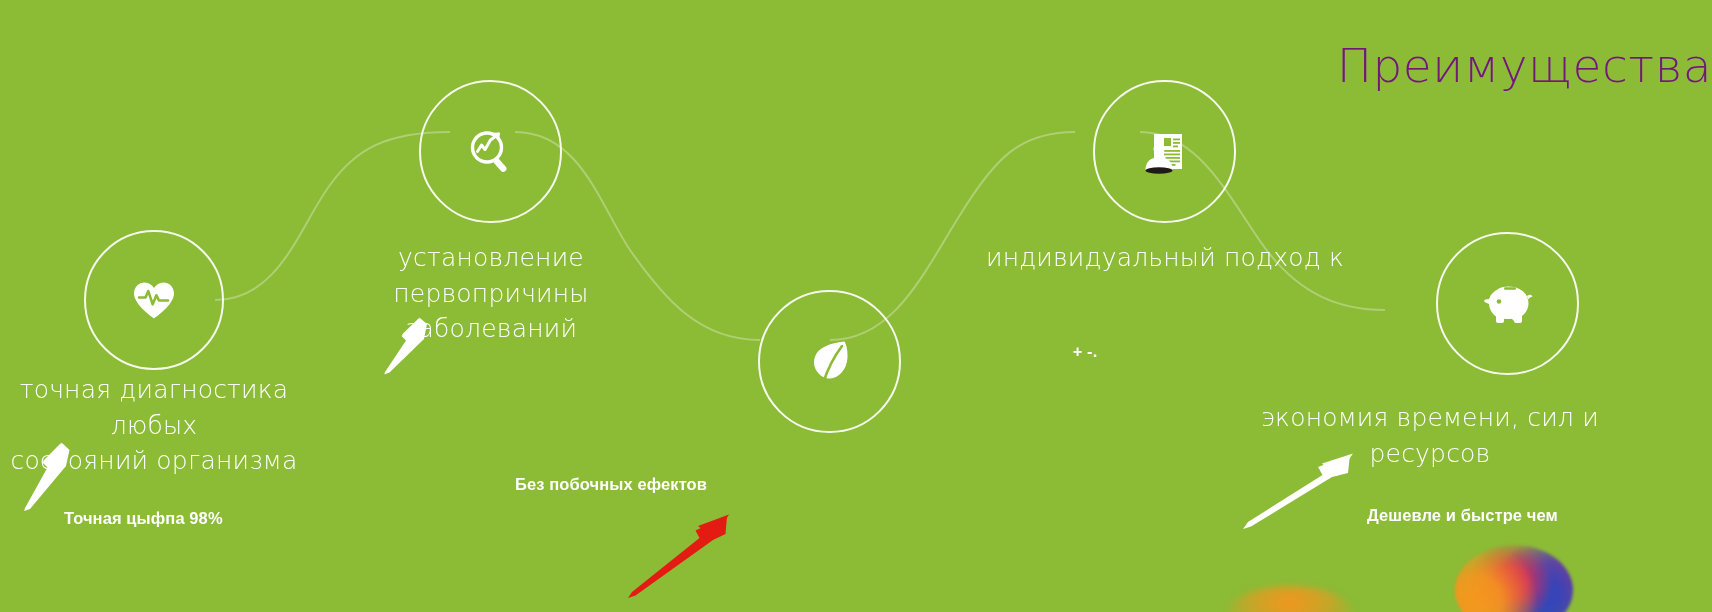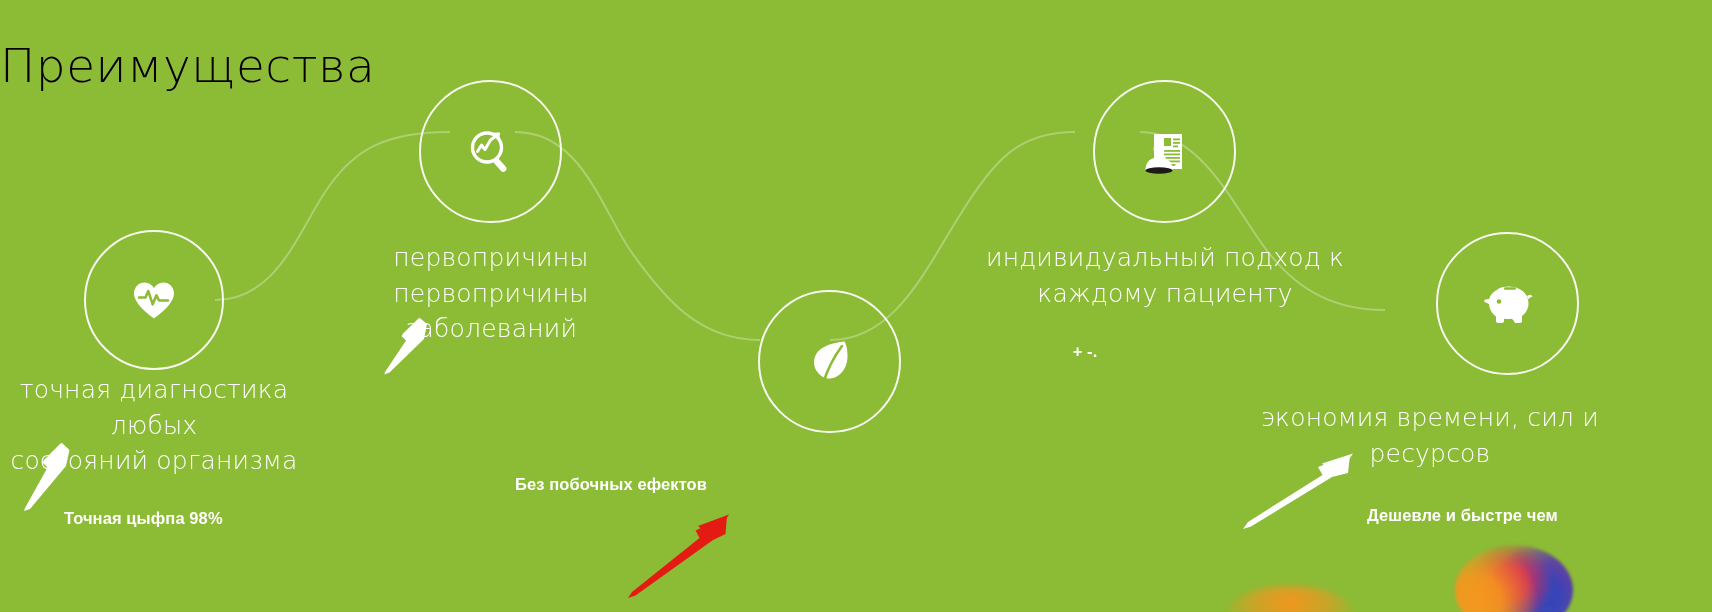--- a/index.html
+++ b/index.html
@@ -24,26 +24,26 @@
     background: #8cbb36;
     overflow: hidden;
   }
 
   
   .page-title {
     position: absolute;
     left: 0;
     top: 38px;
     width: 1712px;
-    text-align: left;
+    text-align: right;
     font-family: "DejaVu Sans", sans-serif;
     font-weight: 300;
     font-size: 47px;
     letter-spacing: 0.5px;
-    color: #000000;
+    color: #701a75;
     text-shadow: 0 0 1px rgba(255,255,255,0.25);
     white-space: nowrap;
   }
 
   
   .wave-layer {
     position: absolute;
     left: 0; top: 0;
     width: 1712px;
     height: 612px;
@@ -158,21 +158,21 @@
     <span class="node-icon">
       <svg width="46" height="46" viewBox="0 0 46 46">
         <circle cx="19" cy="18.5" r="14.5" fill="none" stroke="#ffffff" stroke-width="3.4"></circle>
         <path fill="none" stroke="#ffffff" stroke-width="3" stroke-linecap="round" stroke-linejoin="round" d="M9.5 22.5 L13.5 16 L17 20.5 L22.5 11 L30.5 5"></path>
         <path fill="#ffffff" d="M31.5 3.5 L24 3.8 L31.6 11.6 Z"></path>
         <rect x="28.8" y="28" width="6.4" height="16" rx="3.2" fill="#ffffff" transform="rotate(-42 32 36)"></rect>
       </svg>
     </span>
   </div>
   <div class="node-label" style="left:312px; top:240px; width:358px;">
-    <div>первопричины</div>
+    <div>установление</div>
     <div>первопричины заболеваний</div>
   </div>
   <svg class="arrow" style="left:382px; top:315px;" width="48" height="62" viewBox="0 0 48 62">
     <path fill="#ffffff" d="M38 3 L19.5 21 L24 25.5 L3 57 L2.3 59.5 L7.5 57.5 L42 24 L45 9 Z"></path>
     <path fill="#ffffff" d="M37.5 2.5 L20 19.5 L37 23 Z"></path>
   </svg>
 
   <div class="node-circle" style="left:758px; top:290px; width:143px; height:143px;">
     <span class="node-icon">
       <svg width="42" height="46" viewBox="0 0 42 46">
@@ -205,21 +205,20 @@
           <rect x="25.5" y="35" width="10" height="1.8"></rect>
         </g>
         <path fill="#ffffff" d="M13.5 20 a5.6 5.6 0 1 1 11.2 0 a5.6 5.6 0 1 1 -11.2 0z"></path>
         <path fill="#ffffff" d="M5.5 41 C5.5 33 10 28.5 19 28.5 C28 28.5 32.5 33 32.5 41 Z"></path>
         <ellipse cx="19" cy="41.5" rx="13.5" ry="3.2" fill="#1e1a17"></ellipse>
       </svg>
     </span>
   </div>
   <div class="node-label" style="left:975px; top:240px; width:380px;">
     <div>индивидуальный подход к</div>
-    <div>каждому пациенту</div>
   </div>
   <div class="annotation centeralign" style="left:1025px; top:340px; width:120px;">
     <div>+ -.</div>
   </div>
 
   <div class="node-circle" style="left:1436px; top:232px; width:143px; height:143px;">
     <span class="node-icon">
       <svg width="50" height="42" viewBox="0 0 50 42">
         <path fill="#ffffff" d="M15.5 6 C11 8 7.5 11.5 6 16 L2.5 16.5 C1 16.7 0.8 18.5 2 19.2 L6 21 C6.3 26 9 30.5 13 33.5 L13 38 a2 2 0 0 0 2 2 h4 a2 2 0 0 0 2-2 l0-2.3 c2.5 0.5 5.3 0.5 7.8 0 L31 38 a2 2 0 0 0 2 2 h4 a2 2 0 0 0 2-2 l0-5 c4-3 6.5-7.5 6.5-12.5 0-10-8.5-17-20-17 -3.7 0-7.2 0.7-10 2z"></path>
         <circle cx="16" cy="18.5" r="2.3" fill="#8cbb36"></circle>

